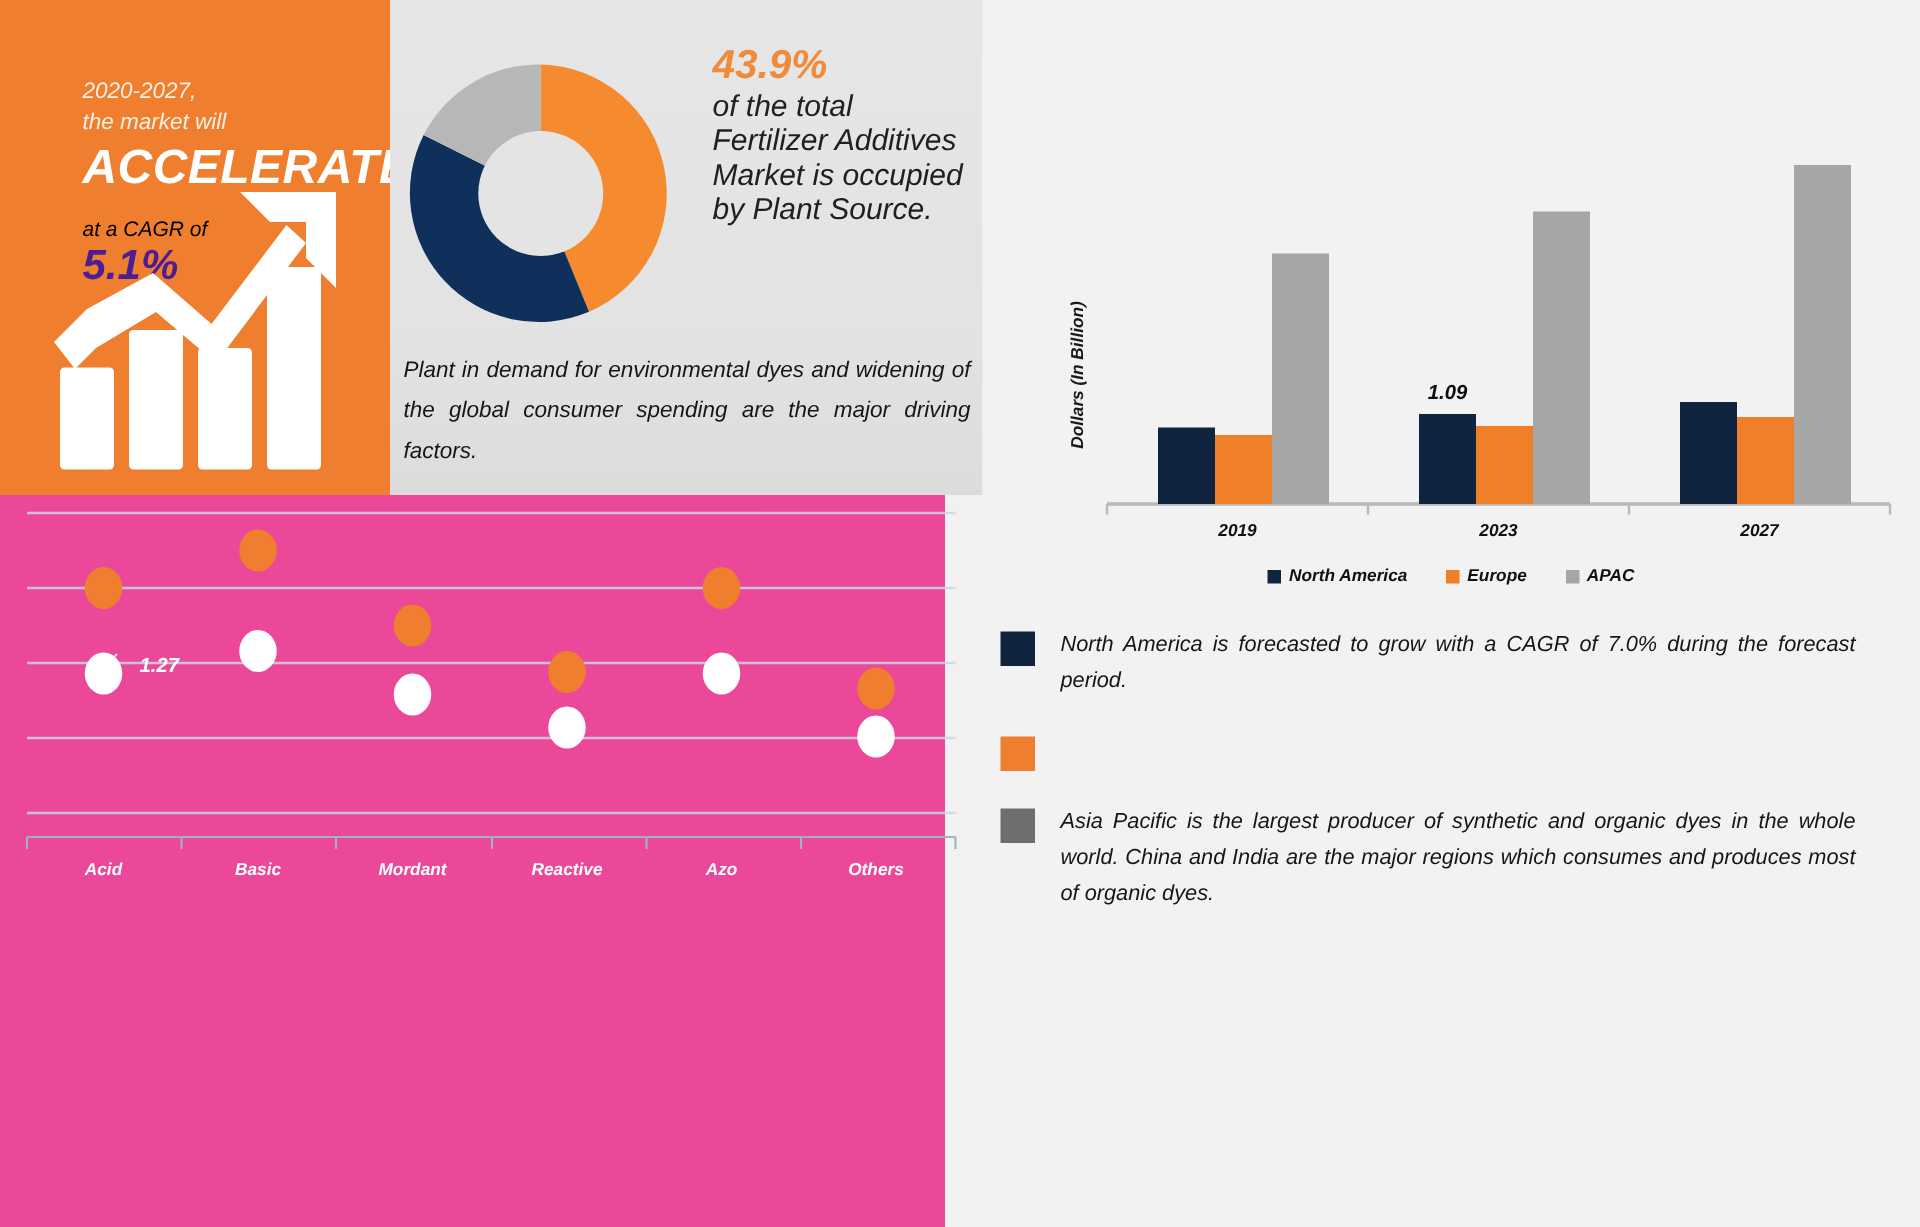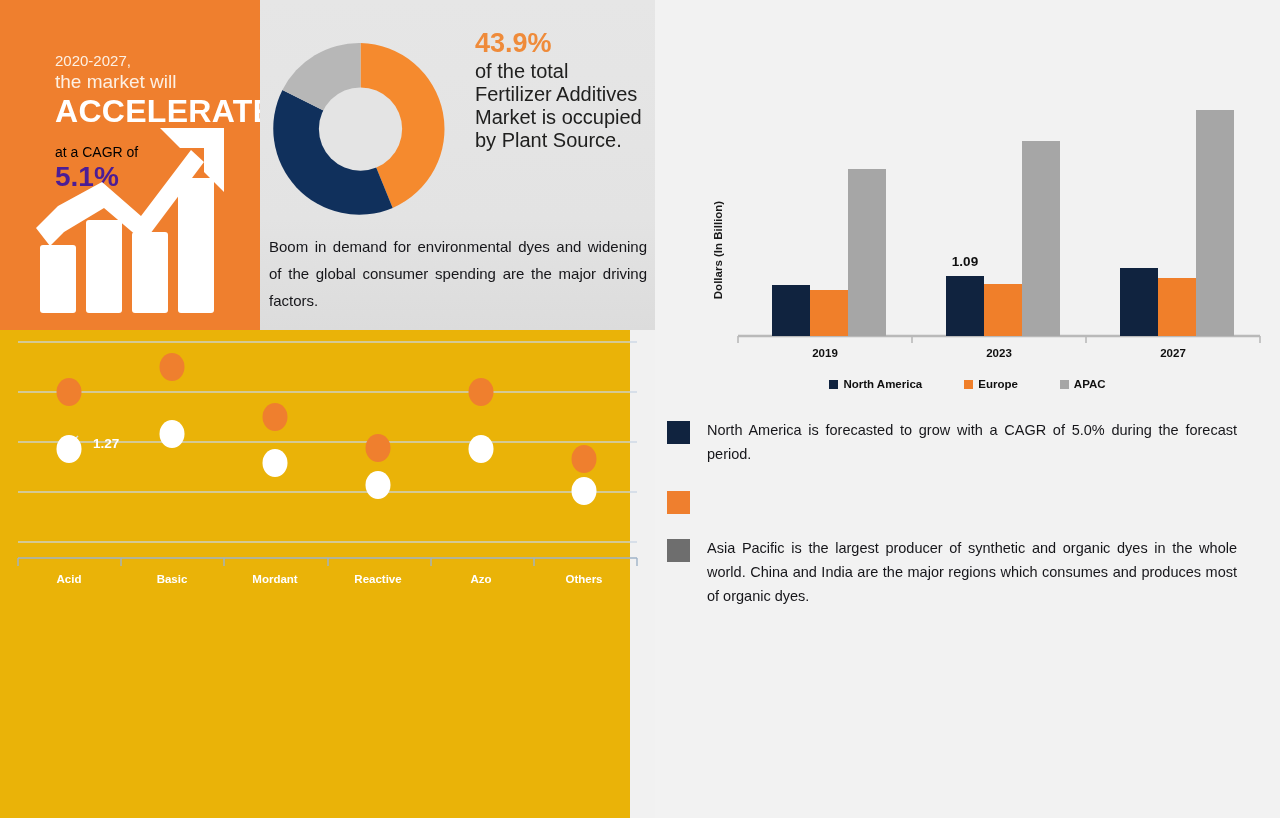--- a/index.html
+++ b/index.html
@@ -2,30 +2,30 @@
 <html><head>
 <meta charset="utf-8">
 <style>
   html,body{margin:0;padding:0;}
   body{
     width:1280px;height:818px;
     font-family:"Liberation Sans", sans-serif;
     background:#f1f1f1;
     overflow:hidden;
   }
-  .canvas{position:relative;width:1280px;height:818px;}
+  .canvas{position:relative;width:1280px;height:818px;font-style:italic;}
 
   
   .orange-panel{
     position:absolute;left:0;top:0;width:260px;height:330px;
     background:#ef7f2e;overflow:hidden;
   }
   .op-text{position:absolute;left:55px;top:50px;width:200px;color:#ffffff;}
   .op-l1{font-size:15px;line-height:21px;font-weight:400;color:#fdf0e3;}
-  .op-l2{font-size:19px;line-height:21px;font-weight:400;color:#fdf0e3;}
+  .op-l2{font-size:15px;line-height:21px;font-weight:400;color:#fdf0e3;}
   .op-big{font-size:32px;line-height:34px;font-weight:bold;letter-spacing:.3px;color:#ffffff;margin-top:2px;}
   .op-l3{font-size:14px;line-height:20px;color:#000000;margin-top:14px;}
   .op-cagr{font-size:28px;line-height:30px;font-weight:bold;color:#4c1d95;}
   .growth-svg{position:absolute;left:28px;top:120px;}
 
   
   .gray-panel{
     position:absolute;left:260px;top:0;width:395px;height:330px;
     background:linear-gradient(180deg,#e6e6e6 0%,#e3e3e3 66%,#dcdcdc 100%);
   }
@@ -34,33 +34,33 @@
   .pct-big{font-size:27px;font-weight:bold;color:#ef8b3a;line-height:34px;}
   .pct-sub{font-size:20px;line-height:23px;color:#20201f;}
   .boom{
     position:absolute;left:9px;top:233px;width:378px;
     font-size:15px;line-height:27px;color:#16161a;text-align:justify;
   }
 
   
   .navy-panel{
     position:absolute;left:0;top:330px;width:630px;height:488px;
-    background:#eab308;
+    background:#ec4899;
   }
   .dotplot{position:absolute;left:0;top:0;width:655px;height:300px;}
 
   
   .right-panel{
     position:absolute;left:655px;top:0;width:625px;height:818px;
     background:#f2f2f2;
   }
   .barchart{position:absolute;left:45px;top:100px;width:570px;height:300px;}
   .bc-legend{
     position:absolute;left:0;top:378px;width:625px;
-    display:flex;justify-content:center;gap:42px;align-items:center;
+    display:flex;justify-content:center;gap:26px;align-items:center;
   }
   .bc-leg-item{display:flex;align-items:center;gap:5px;font-size:11.5px;font-weight:bold;color:#101010;}
   .bc-sw{width:9px;height:9px;display:inline-block;}
 
   .notes{position:absolute;left:12px;top:418px;width:600px;}
   .note-row{display:flex;gap:17px;margin-bottom:22px;}
   .note-sw{width:23px;height:23px;flex:0 0 auto;margin-top:3px;}
   .note-text{font-size:14.5px;line-height:24px;color:#16161a;text-align:justify;width:530px;}
 </style>
 </head>
@@ -104,21 +104,21 @@
     </div>
 
     <div class="pct-block">
       <div class="pct-big">43.9%</div>
       <div class="pct-sub">of the total</div>
       <div class="pct-sub">Fertilizer Additives</div>
       <div class="pct-sub">Market is occupied</div>
       <div class="pct-sub">by Plant Source.</div>
     </div>
 
-    <div class="boom">Boom in demand for environmental dyes and widening of the global consumer spending are the major driving factors.</div>
+    <div class="boom">Plant in demand for environmental dyes and widening of the global consumer spending are the major driving factors.</div>
   </div>
 
   <div class="navy-panel">
 
     <svg class="dotplot" viewBox="0 0 655 300">
       <g stroke="#c9d6e4" stroke-width="1.6" opacity="0.85">
         <line x1="18" y1="12" x2="637" y2="12"></line>
         <line x1="18" y1="62" x2="637" y2="62"></line>
         <line x1="18" y1="112" x2="637" y2="112"></line>
         <line x1="18" y1="162" x2="637" y2="162"></line>
@@ -222,21 +222,21 @@
       </div>
       <div class="bc-leg-item">
         <span class="bc-sw" style="background:#a6a6a6"></span>
         <span>APAC</span>
       </div>
     </div>
 
     <div class="notes">
       <div class="note-row">
         <span class="note-sw" style="background:#10233f"></span>
-        <span class="note-text">North America is forecasted to grow with a CAGR of 5.0% during the forecast period.</span>
+        <span class="note-text">North America is forecasted to grow with a CAGR of 7.0% during the forecast period.</span>
       </div>
       <div class="note-row">
         <span class="note-sw" style="background:#ef7f2e"></span>
       </div>
       <div class="note-row">
         <span class="note-sw" style="background:#6e6e6e"></span>
         <span class="note-text">Asia Pacific is the largest producer of synthetic and organic dyes in the whole world. China and India are the major regions which consumes and produces most of organic dyes.</span>
       </div>
     </div>
 

